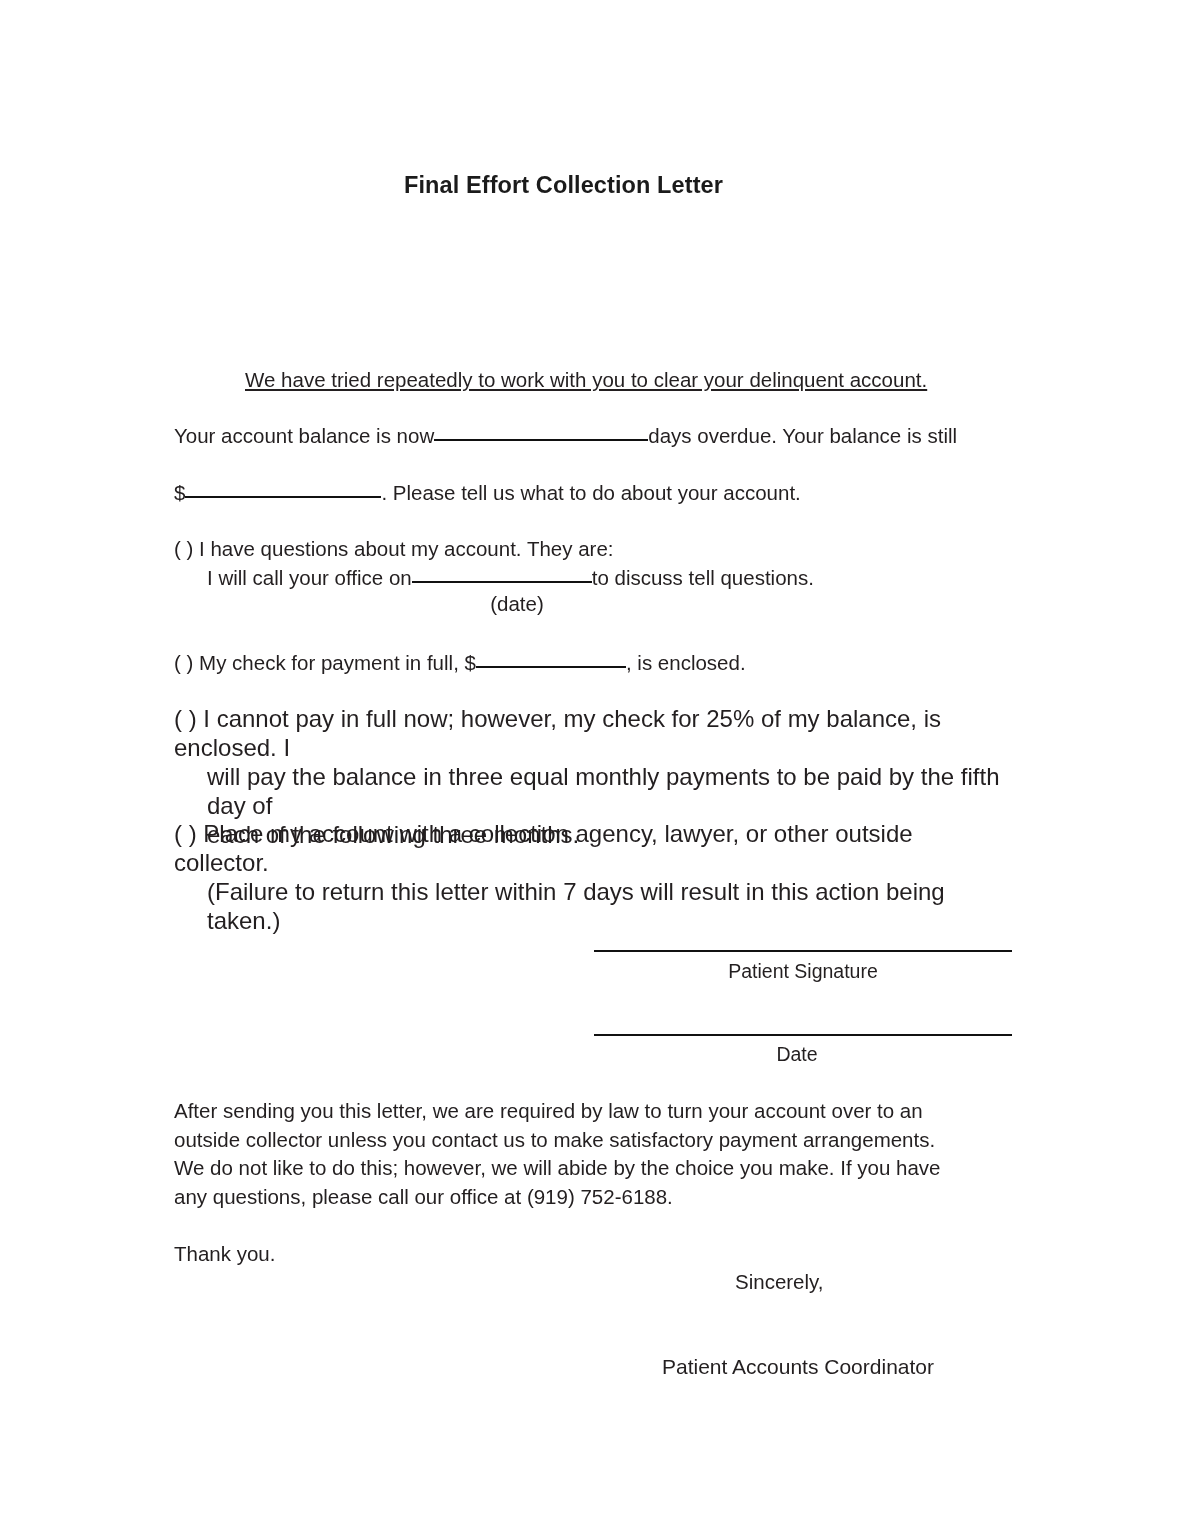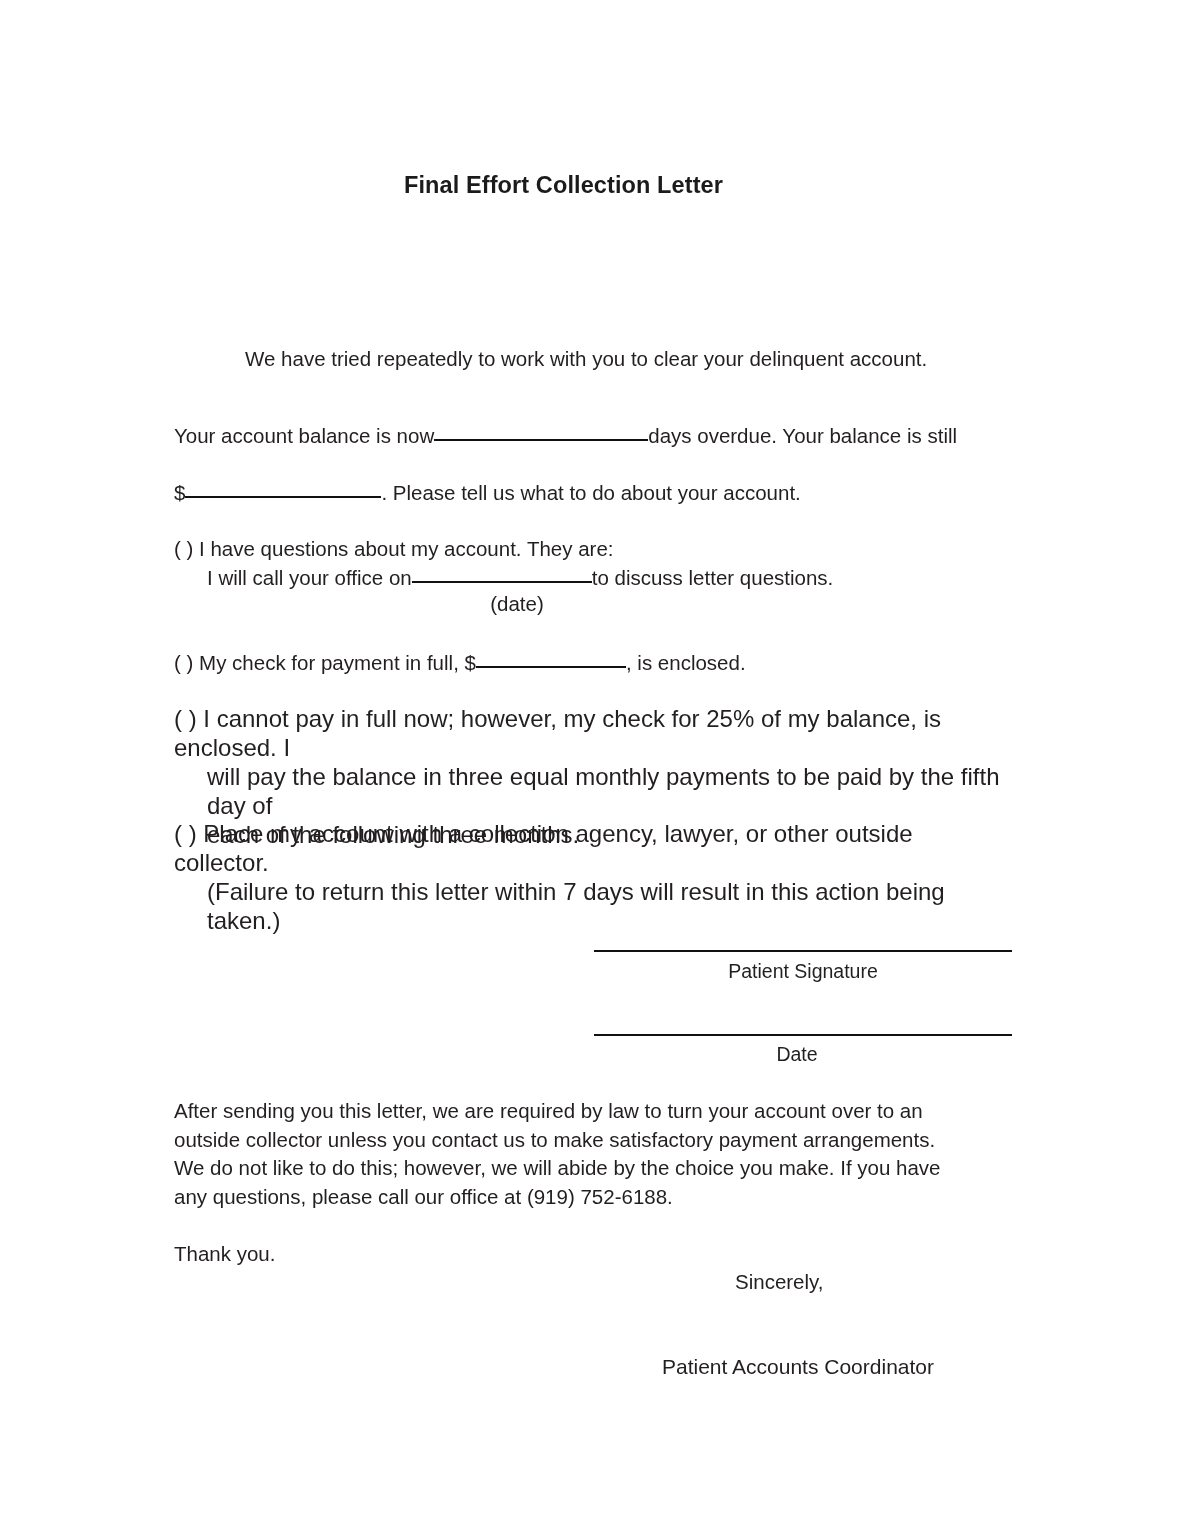--- a/index.html
+++ b/index.html
@@ -136,36 +136,36 @@
   }
 </style>
 </head>
 <body>
 
 <div class="page">
 
   <div class="doc-title">Final Effort Collection Letter</div>
 
 
-  <div class="line indent-para" style="top:344px;">We have tried repeatedly to work with you to clear your delinquent account.</div>
+  <div class="line indent-para" style="top:365px;text-decoration:underline;">We have tried repeatedly to work with you to clear your delinquent account.</div>
 
   <div class="line" style="top:421px;">
     <span>Your account balance is now</span><span class="blank blank-days"></span><span>days overdue. Your balance is still</span>
   </div>
 
   <div class="line" style="top:478px;">
     <span>$</span><span class="blank blank-amount"></span><span>. Please tell us what to do about your account.</span>
   </div>
 
   <div class="line" style="top:534px;">
     <span>( )</span>
     <span>I have questions about my account. They are:</span>
   </div>
   <div class="line sub-line" style="top:563px;">
-    <span>I will call your office on</span><span class="blank blank-date"></span><span>to discuss letter questions.</span>
+    <span>I will call your office on</span><span class="blank blank-date"></span><span>to discuss tell questions.</span>
   </div>
   <div class="date-caption" style="top:592px;">(date)</div>
 
   <div class="line" style="top:648px;">
     <span>(  )</span>
     <span>My check for payment in full, $</span><span class="blank blank-check"></span><span>, is enclosed.</span>
   </div>
 
   <div class="opt-hang" style="top:704px;">
     <span>( )</span>

